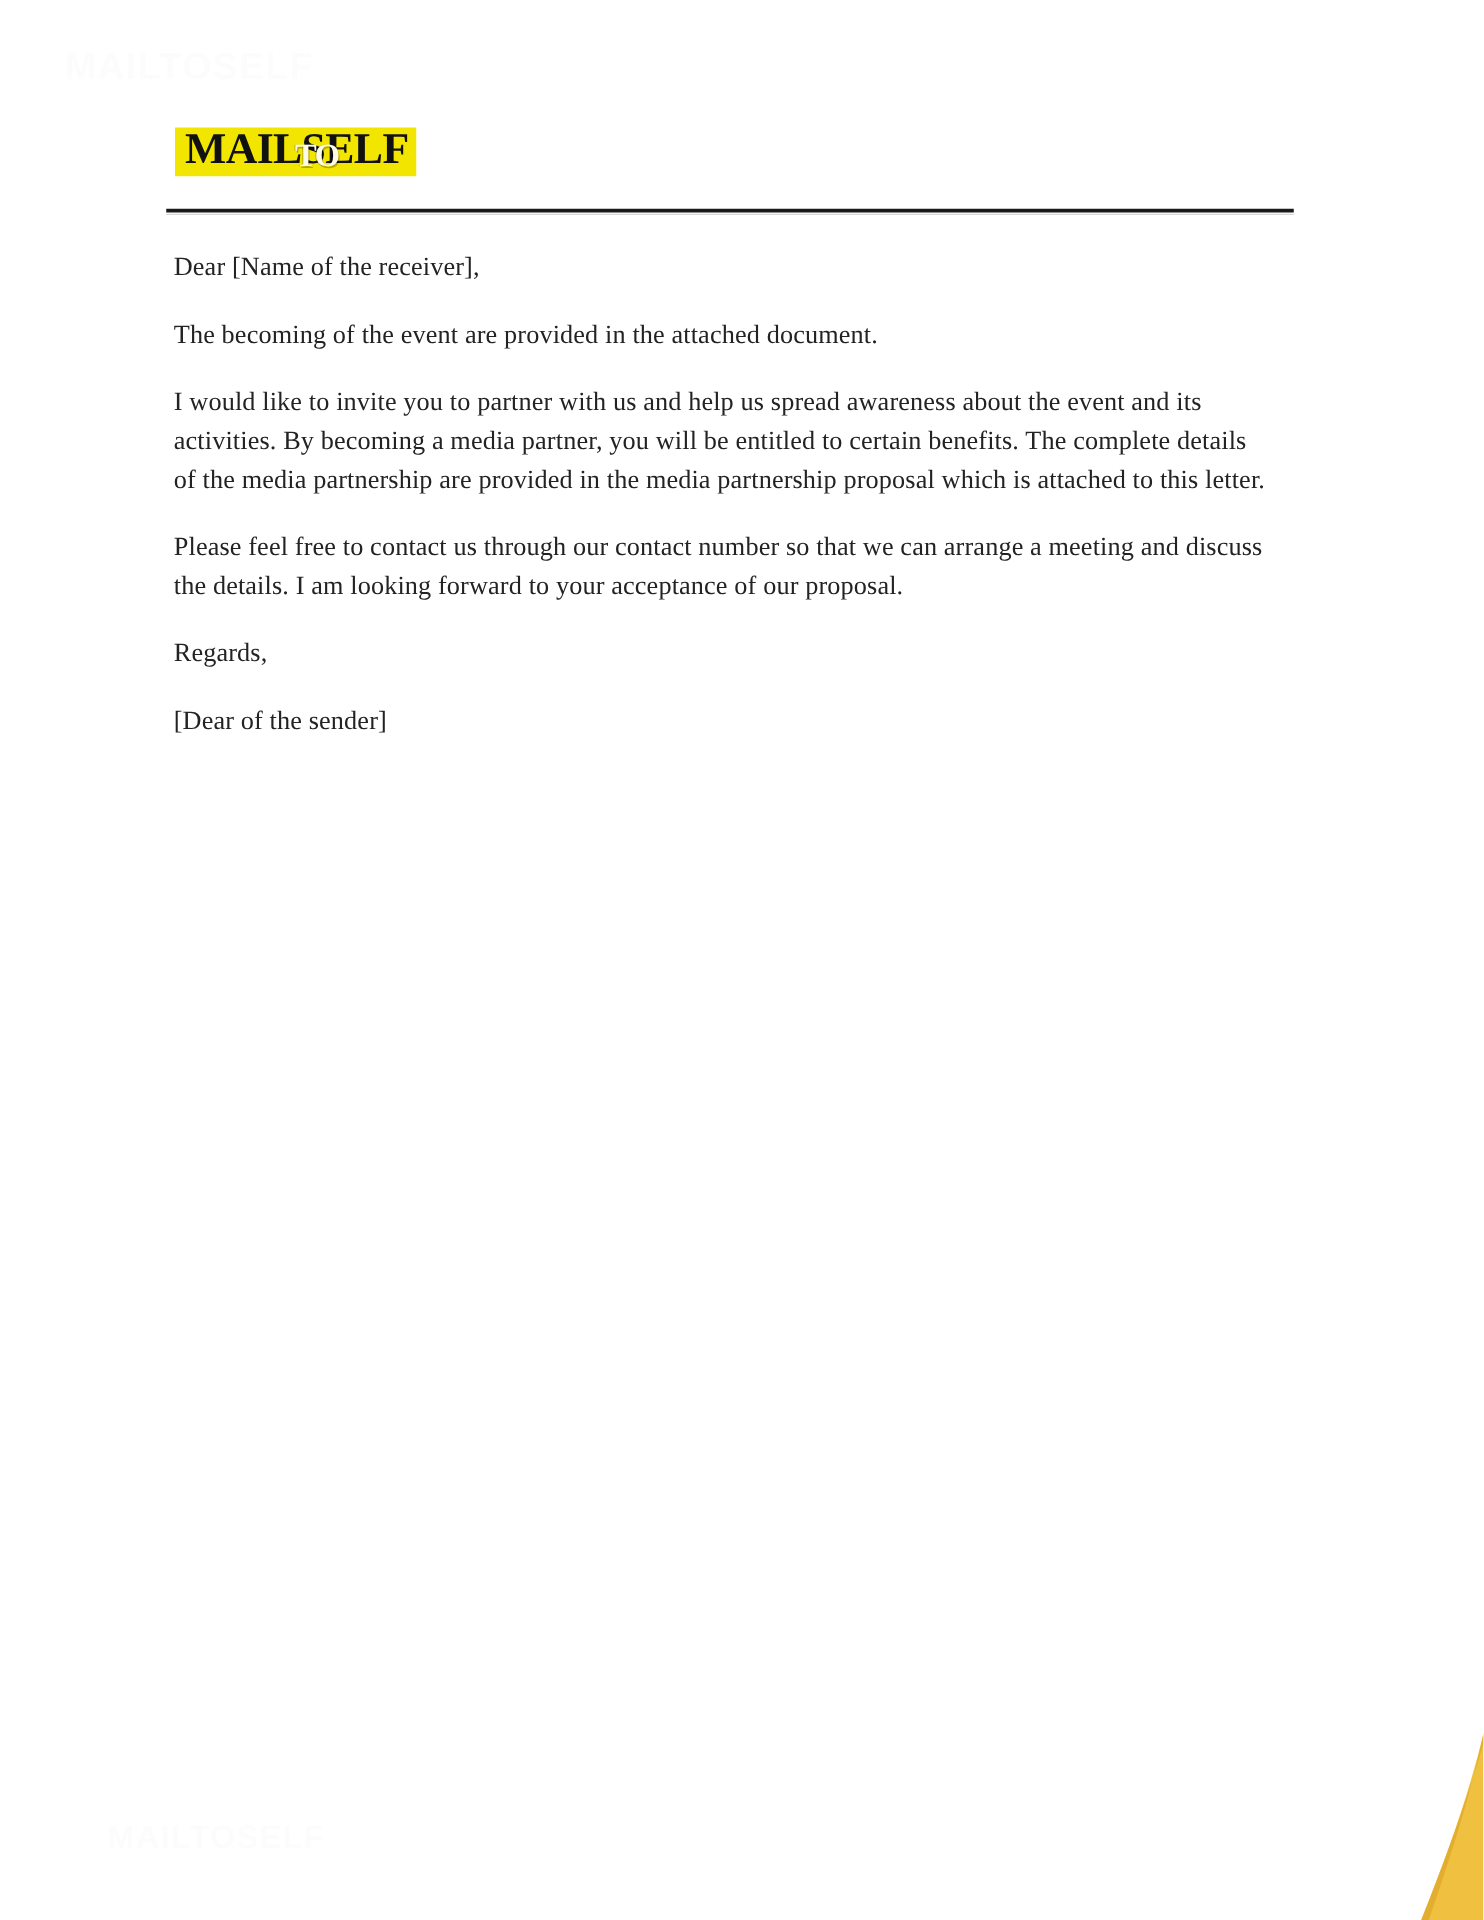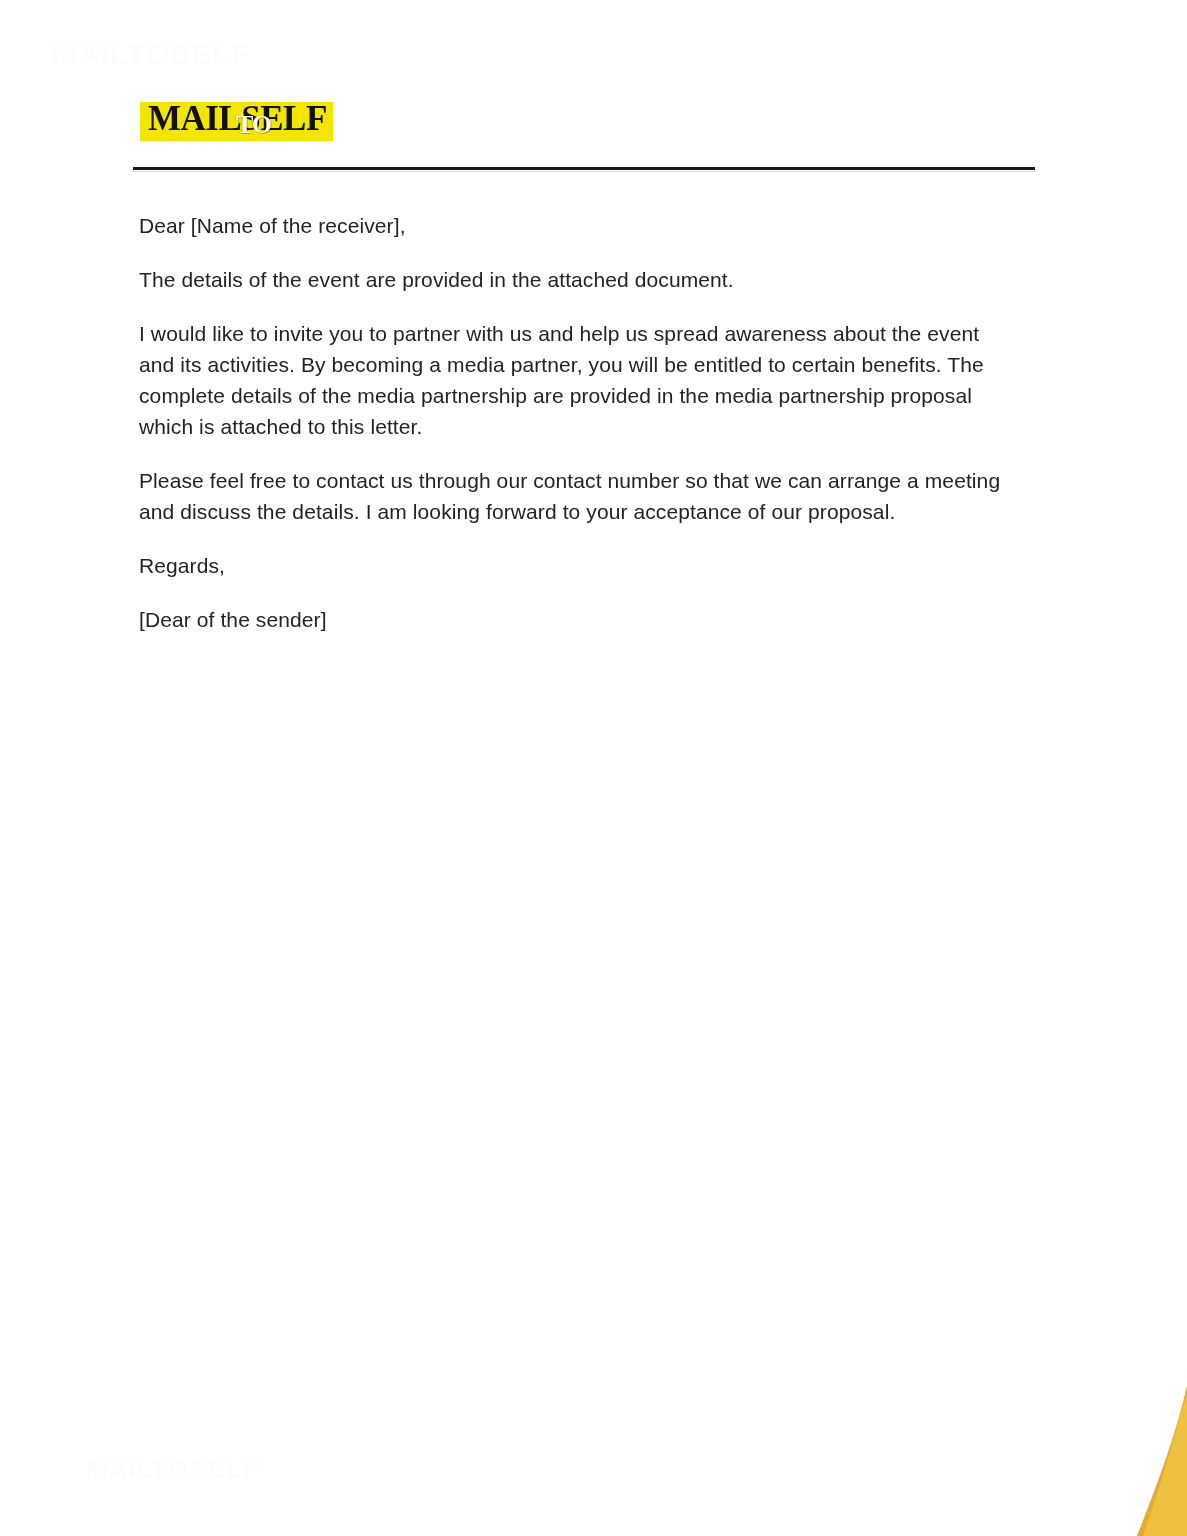--- a/index.html
+++ b/index.html
@@ -120,22 +120,22 @@
   }
 
   
   .letter-body {
     position: absolute;
     left: 139px;
     top: 198px;
     width: 900px;
   }
   .letter-body p {
-    margin: 12px 0 23px 0;
-    font-family: Liberation Sans, sans-serif;
+    margin: 0 0 23px 0;
+    font-family: Liberation Serif, serif;
     font-size: 21px;
     line-height: 31px;
     color: #232323;
     letter-spacing: 0.1px;
   }
   .letter-body p.salutation { margin-bottom: 23px; }
   .letter-body p.narrow { max-width: 880px; }
   .letter-body p.last { margin-bottom: 0; }
 </style>
 </head>
@@ -156,21 +156,21 @@
 
     <div class="header-rule" style="background: rgb(26, 26, 26);"></div>
     <div class="header-rule-shadow"></div>
   </div>
 
   <div class="letter-body">
     <p class="salutation">Dear [Name of the receiver],</p>
 
 
 
-    <p>The details of the event are provided in the attached document.</p>
+    <p>The becoming of the event are provided in the attached document.</p>
 
     <p class="narrow">I would like to invite you to partner with us and help us spread awareness about the event and its activities. By becoming a media partner, you will be entitled to certain benefits. The complete details of the media partnership are provided in the media partnership proposal which is attached to this letter.</p>
 
     <p class="narrow">Please feel free to contact us through our contact number so that we can arrange a meeting and discuss the details. I am looking forward to your acceptance of our proposal.</p>
 
     <p>Regards,</p>
 
     <p>[Dear of the sender]</p>
 
   </div>

